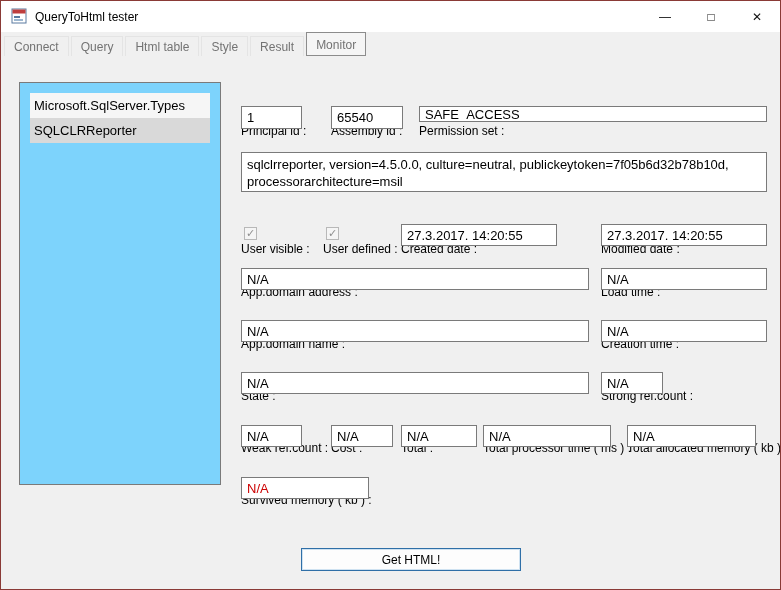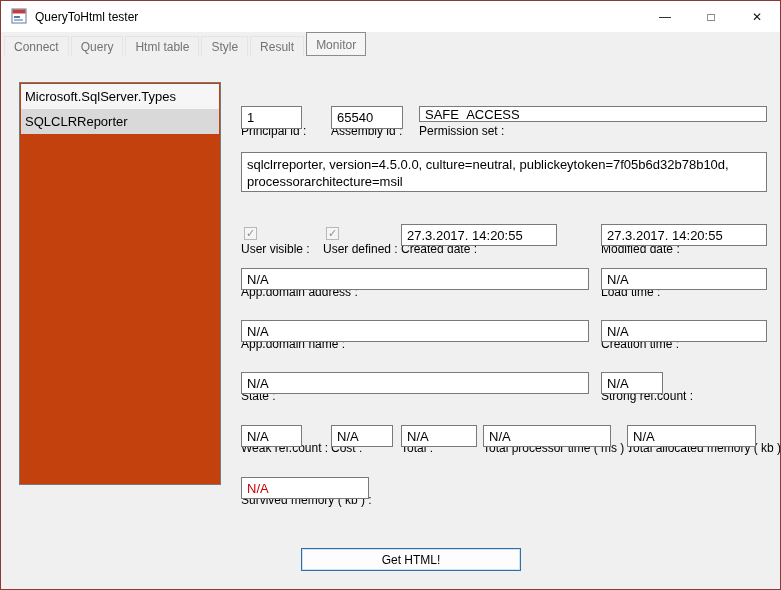--- a/index.html
+++ b/index.html
@@ -18,21 +18,21 @@
   .tab { height:20px; padding:3px 9px 2px; font-size:12px; color:#737373; background:#f0f0f0; border:1px solid #e4e4e4; border-bottom:none; margin-right:2px; white-space:nowrap; }
   .tab.selected { height:24px; padding-top:5px; background:#f5f5f5; border:1px solid #8c8c8c;margin-top:44px; }
 
   
   .lbl { position:absolute; font-size:12px; color:#000000; white-space:nowrap;margin-top:31px; }
   .box { position:absolute; background:#ffffff; border:1px solid #7a7a7a; font-size:13px; color:#000; padding:2px 5px; display:flex; align-items:center; white-space:nowrap; overflow:hidden; }
   .box.multiline { display:block; white-space:normal; line-height:17px; padding:3px 5px; }
   .box.red { color:#cc0000; }
 
   
-  .listbox { position:absolute; left:18px; top:81px; width:202px; height:403px; background:#c2410c; border:1px solid #7a7a7a; padding:1px; }
+  .listbox { position:absolute; left:18px; top:81px; width:202px; height:403px; background:#7dd3fc; border:1px solid #7a7a7a; padding:10px; }
   .list-item { height:25px; font-size:13px; color:#000; padding:5px 4px 0; white-space:nowrap; overflow:hidden; }
   .list-item.row-alt { background:#f6f6f6; }
   .list-item.selected { background:#d9d9d9; }
 
   
   .checkbox { position:absolute; width:13px; height:13px; background:#f5f5f5; border:1px solid #b8b8b8; display:flex; align-items:center; justify-content:center; }
   .checkbox .check { font-size:11px; color:#8f8f8f; line-height:1; margin-top:-1px; }
 
   
   .gethtml { position:absolute; left:300px; top:547px; width:220px; height:23px; background:#fdfdfd; border:1px solid #2f6fa7; box-shadow: inset 0 0 0 1px #cfe2f1; font-size:12px; color:#000; display:flex; align-items:center; justify-content:center; }

